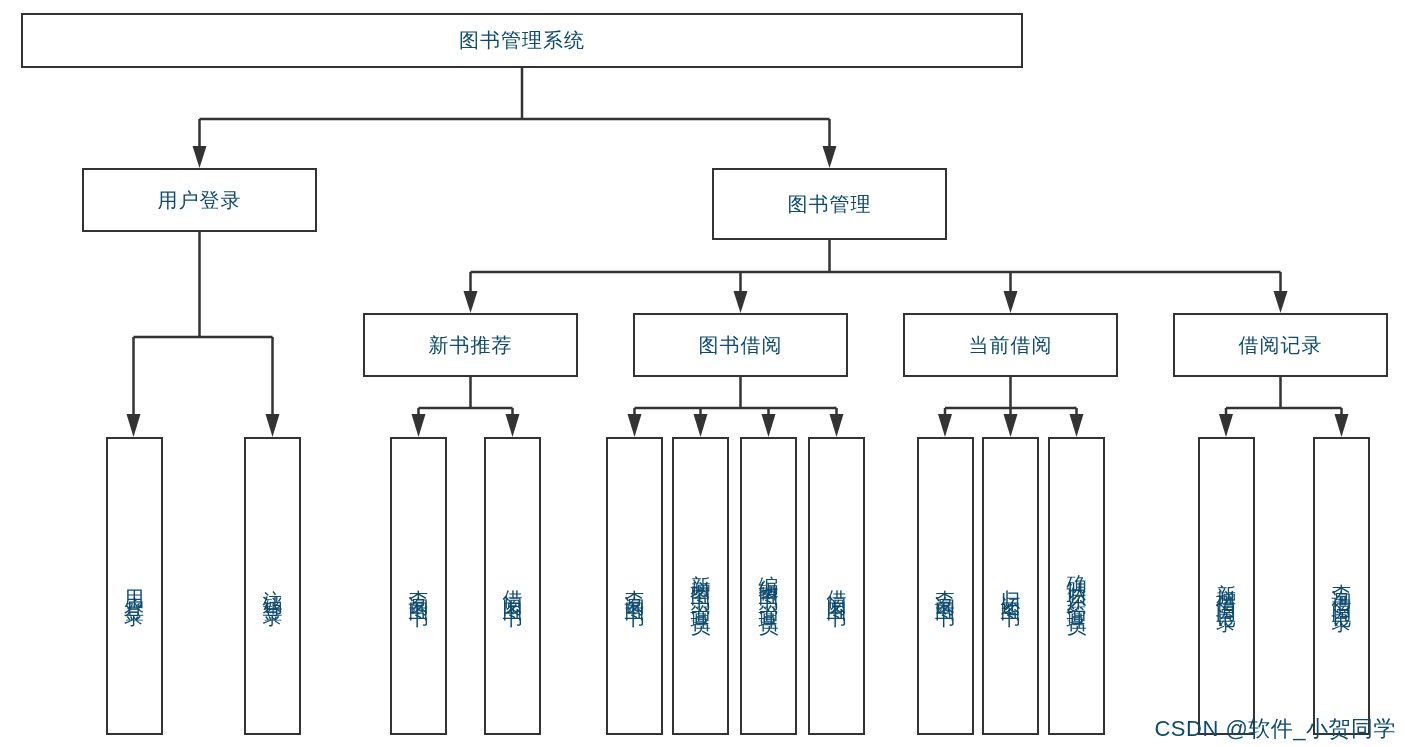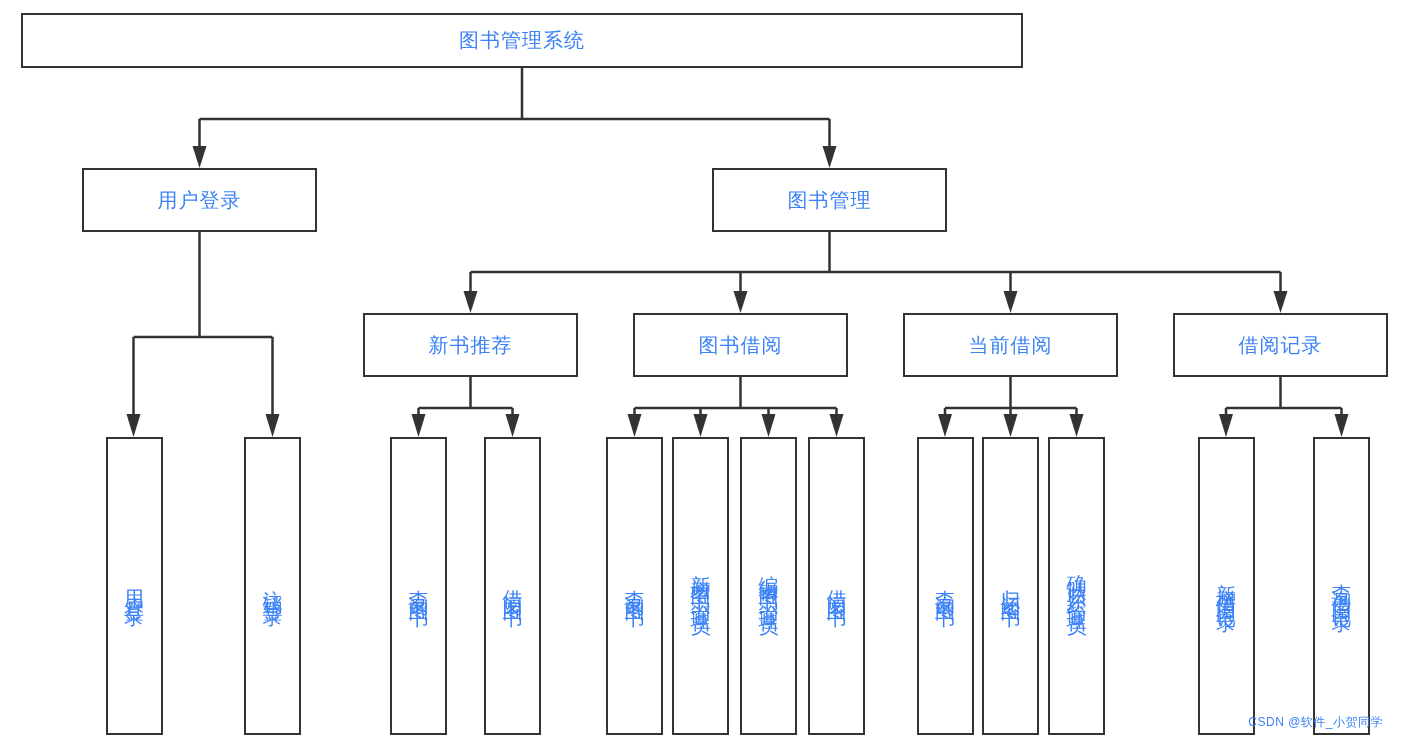--- a/index.html
+++ b/index.html
@@ -13,36 +13,36 @@
   }
   .lines { position: absolute; left: 0; top: 0; }
   .box {
     position: absolute;
     box-sizing: border-box;
     border: 2.5px solid #333333;
     background: #ffffff;
     display: flex;
     align-items: center;
     justify-content: center;
-    color: #3b82f6;
+    color: #0c4a6e;
   }
   .h { font-size: 20px; letter-spacing: 1px; }
   .v {
     writing-mode: vertical-rl;
     text-orientation: mixed;
     font-size: 20px;
     letter-spacing: 0.30em;
     line-height: 1.15;
   }
   .wm {
     position: absolute;
     top: 714px;
-    right: 22px;
-    font-size: 12px;
-    color: #3b82f6;
+    right: 9px;
+    font-size: 22px;
+    color: #0c4a6e;
     letter-spacing: 0.5px;
     z-index: 5;
     white-space: nowrap;
   }
 </style>
 </head>
 <body>
 
 <div class="canvas">
 
@@ -75,21 +75,21 @@
       <polygon points="1010.5,437 1003.5,414 1017.5,414"></polygon>
       <polygon points="1076.5,437 1069.5,414 1083.5,414"></polygon>
       <polygon points="1226,437 1219,414 1233,414"></polygon>
       <polygon points="1341.5,437 1334.5,414 1348.5,414"></polygon>
     </g>
   </svg>
 
   <div class="box h" style="left:21px; top:13px; width:1002px; height:55px;">图书管理系统</div>
 
   <div class="box h" style="left:82px; top:168px; width:235px; height:64px;">用户登录</div>
-  <div class="box h" style="left:712px; top:168px; width:235px; height:64px;font-family:Liberation Serif, serif;">图书管理</div>
+  <div class="box h" style="left:712px; top:168px; width:235px; height:72px;font-family:Liberation Serif, serif;">图书管理</div>
 
   <div class="box h" style="left:363px; top:313px; width:215px; height:64px;text-align:center;">新书推荐</div>
   <div class="box h" style="left:633px; top:313px; width:215px; height:64px;">图书借阅</div>
   <div class="box h" style="left:903px; top:313px; width:215px; height:64px;">当前借阅</div>
   <div class="box h" style="left:1173px; top:313px; width:215px; height:64px;text-align:right;">借阅记录</div>
 
   <div class="box v" style="left:105.5px; top:437px; width:57px; height:298px;">用户登录</div>
   <div class="box v" style="left:244px; top:437px; width:57px; height:298px;">注销登录</div>
 
   <div class="box v" style="left:390px; top:437px; width:57px; height:298px;">查询图书</div>

